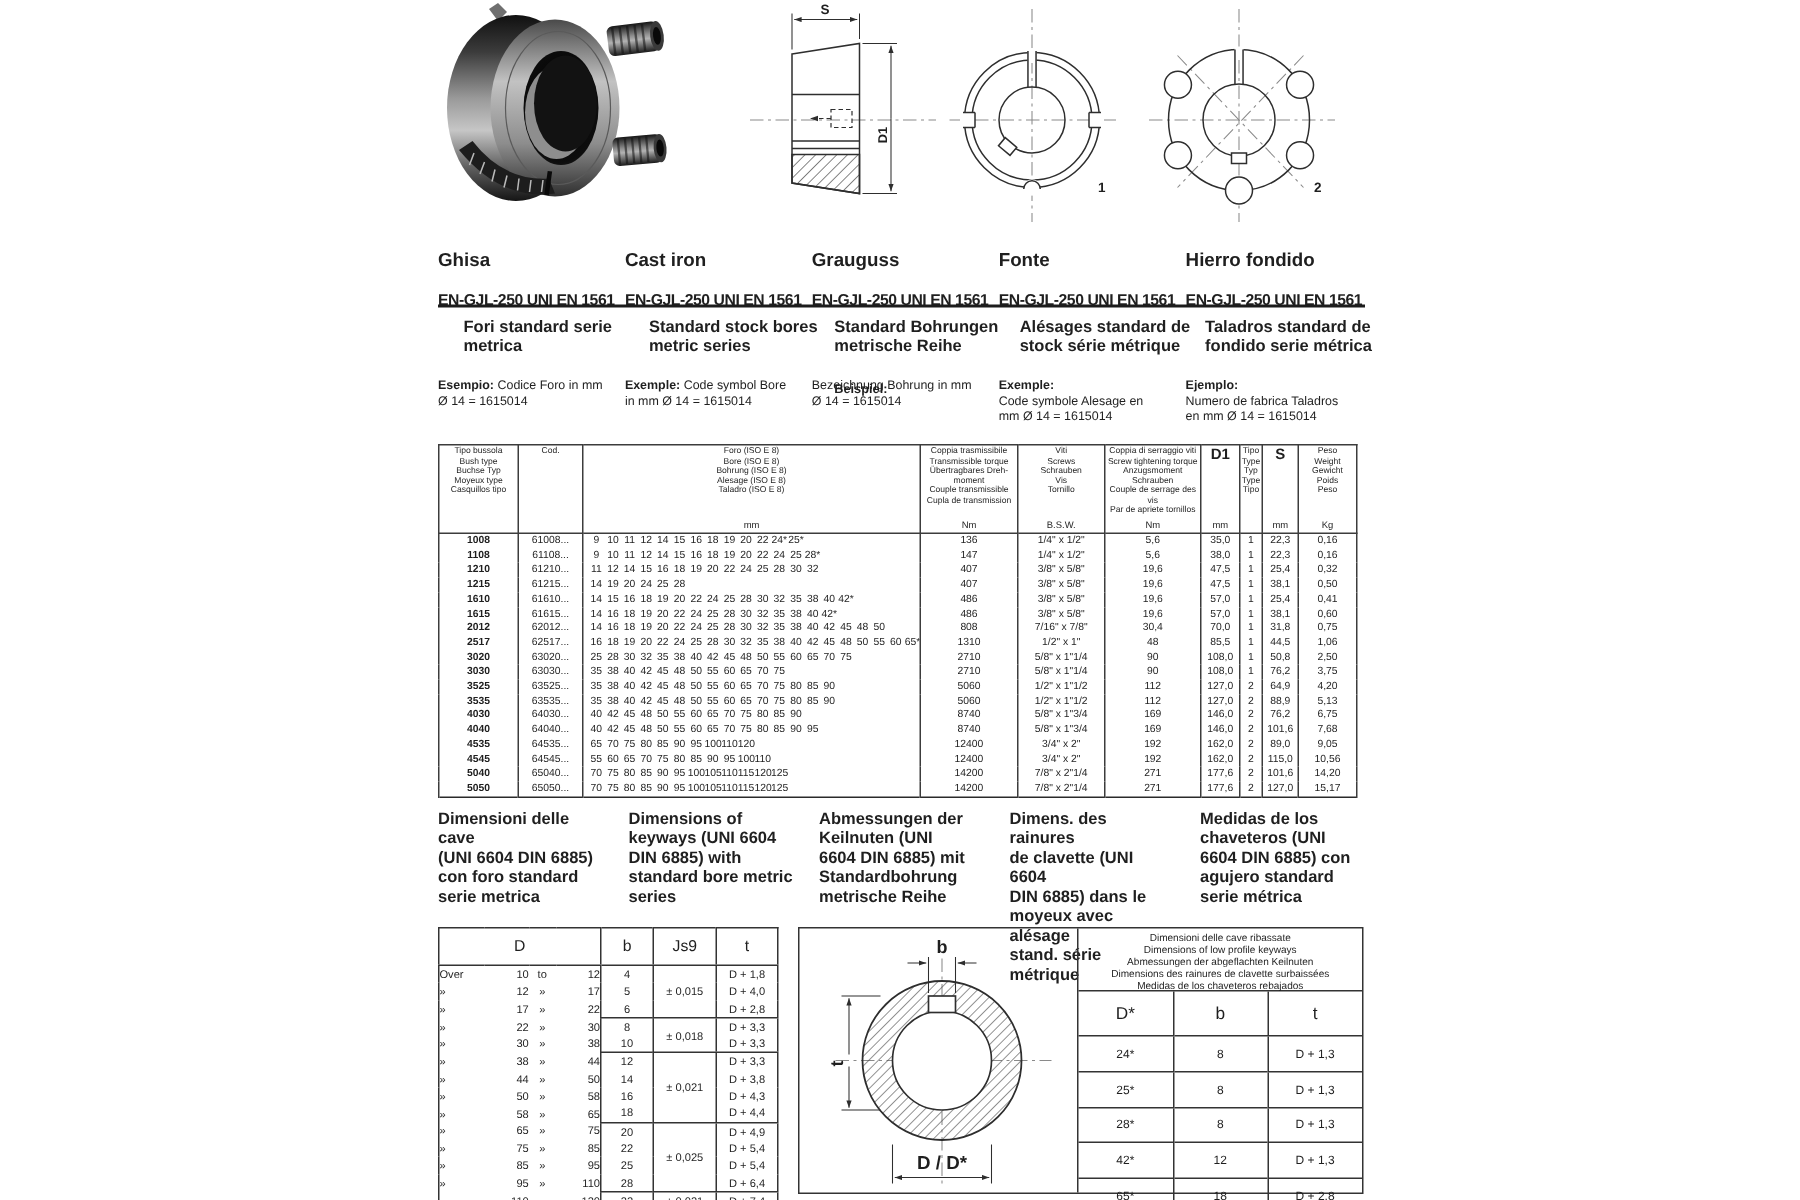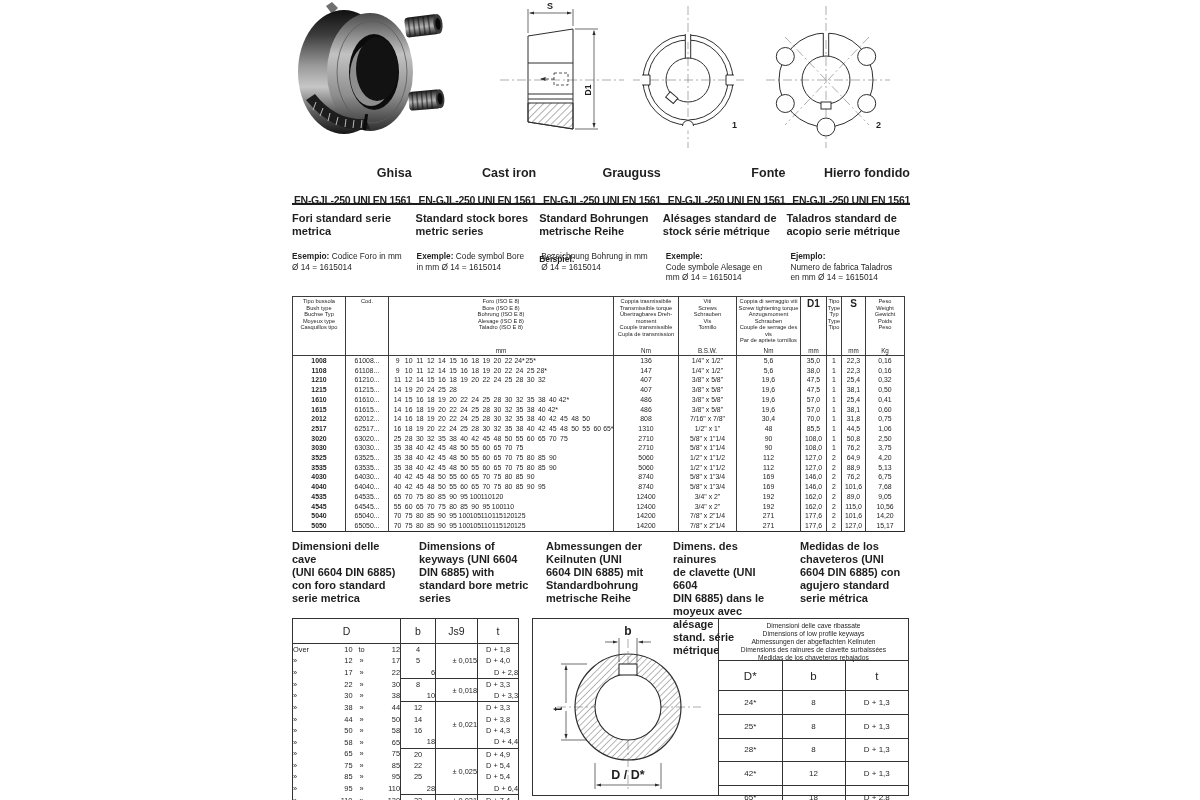--- a/index.html
+++ b/index.html
@@ -1,26 +1,26 @@
 <!DOCTYPE html>
 <html><head>
 <meta charset="utf-8">
 <style>
   html,body{margin:0;padding:0;}
   body{width:1200px;height:800px;background:#ffffff;font-family:"Liberation Sans",sans-serif;color:#1f1f1f;position:relative;overflow:hidden;}
   .abs{position:absolute;}
   
   svg text{font-family:"Liberation Sans",sans-serif;}
   
-  .materials-grid{position:absolute;left:292px;top:166px;width:618px;display:grid;grid-template-columns:repeat(5,1fr);column-gap:5px;text-align:right;}
+  .materials-grid{position:absolute;left:292px;top:166px;width:618px;display:grid;grid-template-columns:repeat(5,1fr);column-gap:5px;}
   .mat-title{font-weight:bold;font-size:12.5px;line-height:14px;}
   .mat-spec{font-weight:bold;font-size:10.5px;letter-spacing:-0.3px;margin-top:14px;white-space:nowrap;}
   .rule{position:absolute;left:292px;top:203px;width:618px;height:2px;background:#1c1c1c;}
   
-  .sections-grid{position:absolute;left:292px;top:212px;width:618px;display:grid;grid-template-columns:repeat(5,1fr);column-gap:0;}
+  .sections-grid{position:absolute;left:309px;top:212px;width:618px;display:grid;grid-template-columns:repeat(5,1fr);column-gap:0;}
   .sec-title{font-weight:bold;font-size:11px;line-height:13px;white-space:pre-line;}
   .sec-sub{font-weight:bold;font-size:8.5px;margin-top:16px;}
   .examples-grid{position:absolute;left:292px;top:251px;width:618px;display:grid;grid-template-columns:repeat(5,1fr);column-gap:5px;}
   .ex{font-size:8.3px;line-height:10.6px;white-space:pre-line;}
   .ex b{font-size:8.3px;}
   
   .main-table{position:absolute;left:292px;top:296px;width:612px;border-collapse:collapse;table-layout:fixed;border-bottom:1.5px solid #2a2a2a;}
   .main-table th{border:0.8px solid #3c3c3c;padding:1px;vertical-align:top;font-weight:normal;}
   .hwrap{display:flex;flex-direction:column;height:56px;justify-content:space-between;align-items:center;}
   .hl{font-size:5.7px;line-height:6.5px;white-space:pre-line;text-align:center;}
@@ -35,21 +35,21 @@
   .ktitle{font-weight:bold;font-size:11px;line-height:13px;white-space:pre-line;}
   
   .keyway-table{position:absolute;left:292px;top:618px;width:226px;border-collapse:collapse;table-layout:fixed;border:1px solid #333;}
   .keyway-table th{font-size:10.5px;font-weight:normal;height:22px;border-bottom:1px solid #333;}
   .keyway-table td{font-size:7.4px;height:11.3px;line-height:11.3px;padding:0;white-space:nowrap;}
   .kp{text-align:left;}
   .kf{text-align:right;padding-right:3px;}
   .ks{text-align:center;}
   .kto{text-align:right;padding-right:5px;}
   .kb,.kj,.kt2{border-left:0.8px solid #333;text-align:center;}
-  .gend{border-bottom:0.8px solid #333;text-align:right;}
+  .gend{border-bottom:0.8px solid #333;}
   
   .bottom-box{position:absolute;left:532px;top:618px;width:377px;height:178px;border:0.9px solid #333;display:flex;box-sizing:border-box;}
   .diagram-cell{width:186px;border-right:0.9px solid #333;box-sizing:border-box;}
   .lp-cell{flex:1;display:flex;flex-direction:column;}
   .lp-caption{height:42px;border-bottom:0.9px solid #333;font-size:6.7px;line-height:8.1px;text-align:center;padding-top:3px;white-space:pre-line;box-sizing:border-box;}
   .lp-table{width:100%;border-collapse:collapse;table-layout:fixed;flex:1;}
   .lp-table th{font-size:11.5px;font-weight:normal;height:27px;border-bottom:0.8px solid #333;}
   .lp-table td{font-size:8px;height:20.8px;text-align:center;}
   .lp-table th + th, .lp-table td + td{border-left:0.8px solid #333;}
   .lp-table tr + tr td{border-top:0.8px solid #333;}
@@ -255,21 +255,21 @@
       <div class="sec-title">Standard Bohrungen
 metrische Reihe</div>
       <div class="sec-sub">Beispiel:</div>
     </div>
   <div>
       <div class="sec-title">Alésages standard de
 stock série métrique</div>
     </div>
   <div>
       <div class="sec-title">Taladros standard de
-acopio serie métrique</div>
+fondido serie métrica</div>
     </div>
 </div>
 <div class="examples-grid">
   <div class="ex"><b>Esempio:</b><span> Codice Foro in mm
 Ø 14 = 1615014</span></div>
   <div class="ex"><b>Exemple:</b><span> Code symbol Bore
 in mm Ø 14 = 1615014</span></div>
   <div class="ex"><b></b><span>Bezeichnung Bohrung in mm
 Ø 14 = 1615014</span></div>
   <div class="ex"><b>Exemple:</b><span>

